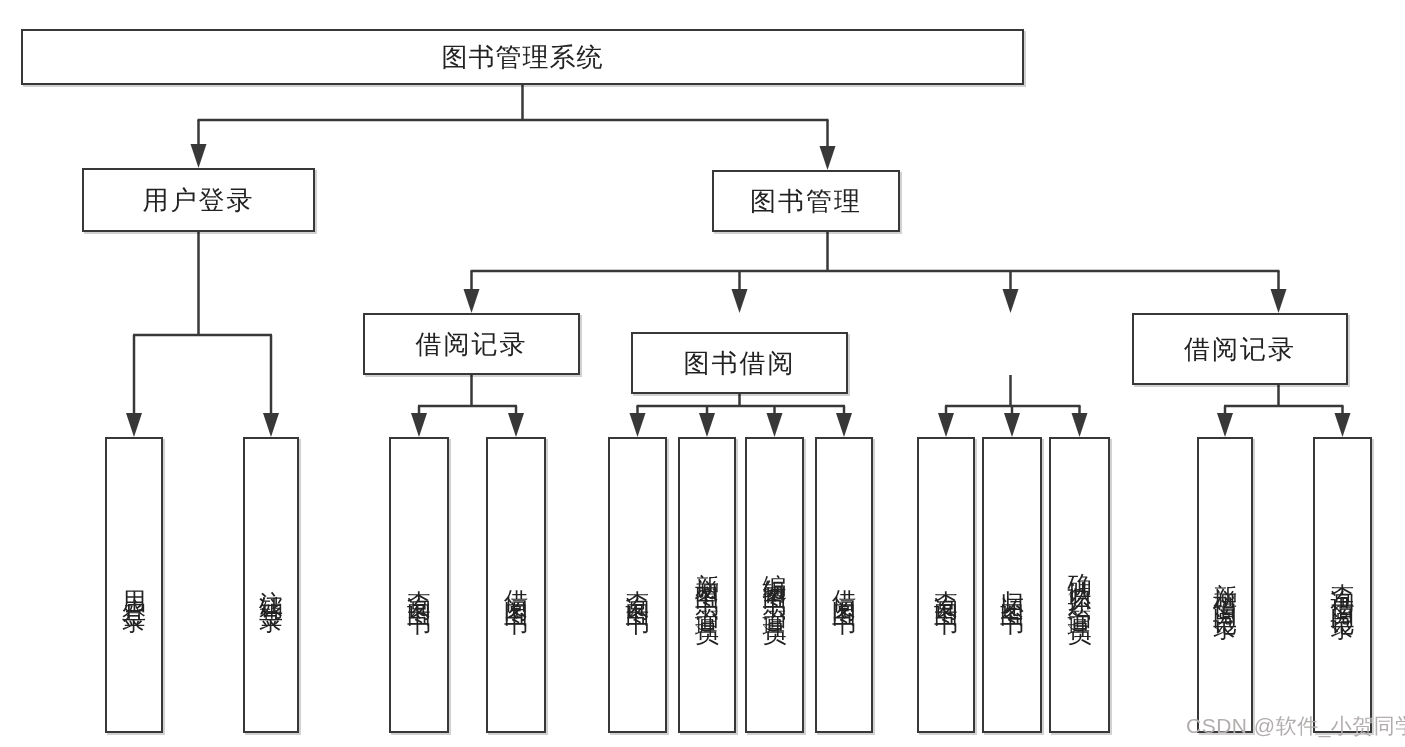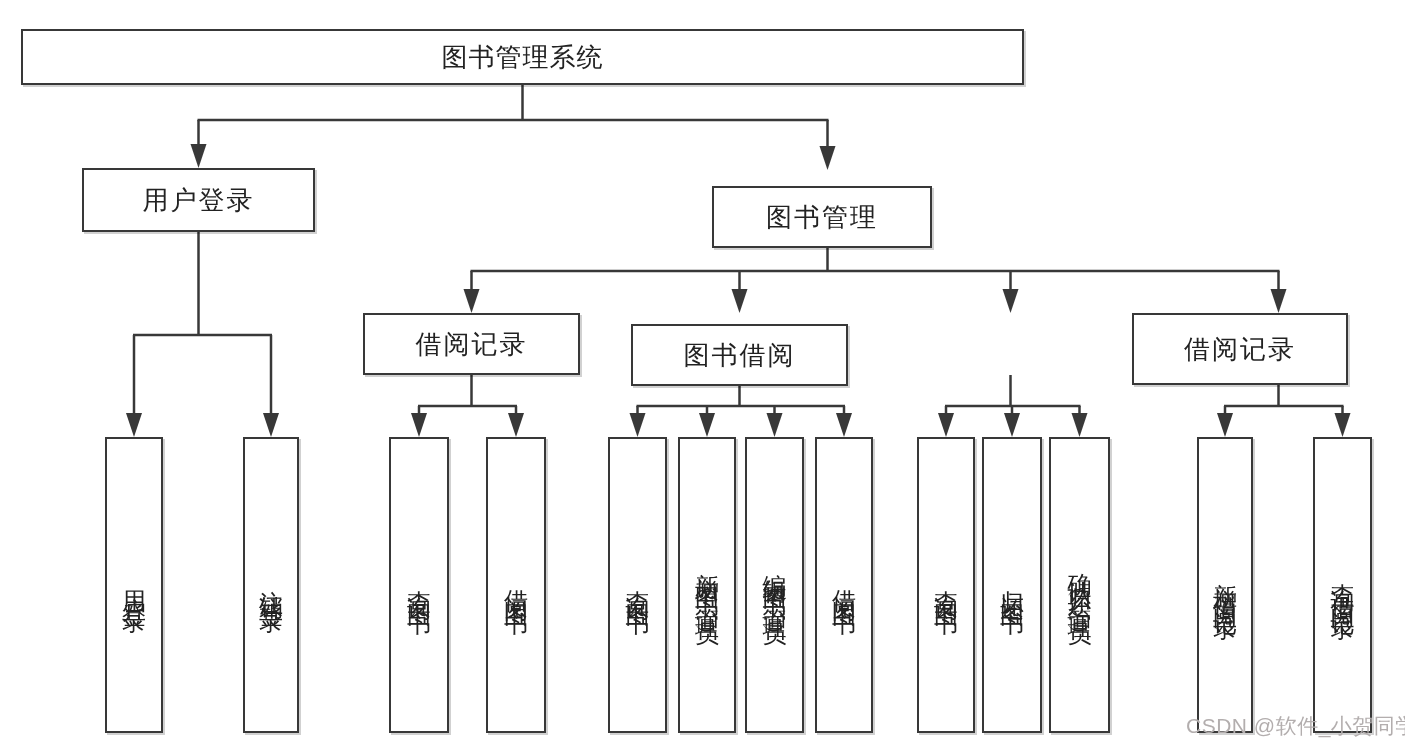--- a/index.html
+++ b/index.html
@@ -118,28 +118,28 @@
       <polygon points="1342.5,437 1334.5,413 1350.5,413" class="carrow"></polygon>
     </svg>
 
   <div class="hbox title" style="left:21px;top:29px;width:1003px;height:56px;">
     <span>图书管理系统</span>
   </div>
 
   <div class="hbox" style="left:82px;top:168px;width:233px;height:64px;">
     <span>用户登录</span>
   </div>
-  <div class="hbox" style="left:712px;top:186px;width:220px;height:62px;">
+  <div class="hbox" style="left:712px;top:170px;width:188px;height:62px;">
     <span>图书管理</span>
   </div>
 
   <div class="hbox" style="left:363px;top:313px;width:217px;height:62px;">
     <span>借阅记录</span>
   </div>
-  <div class="hbox" style="left:631px;top:324px;width:217px;height:62px;">
+  <div class="hbox" style="left:631px;top:332px;width:217px;height:62px;">
     <span>图书借阅</span>
   </div>
   <div class="hbox" style="left:1132px;top:313px;width:216px;height:72px;">
     <span>借阅记录</span>
   </div>
 
   <div class="vbox" style="left:105px;top:437px;width:58px;height:296px;">
     <span>用户登录</span>
   </div>
   <div class="vbox" style="left:243px;top:437px;width:56px;height:296px;">

